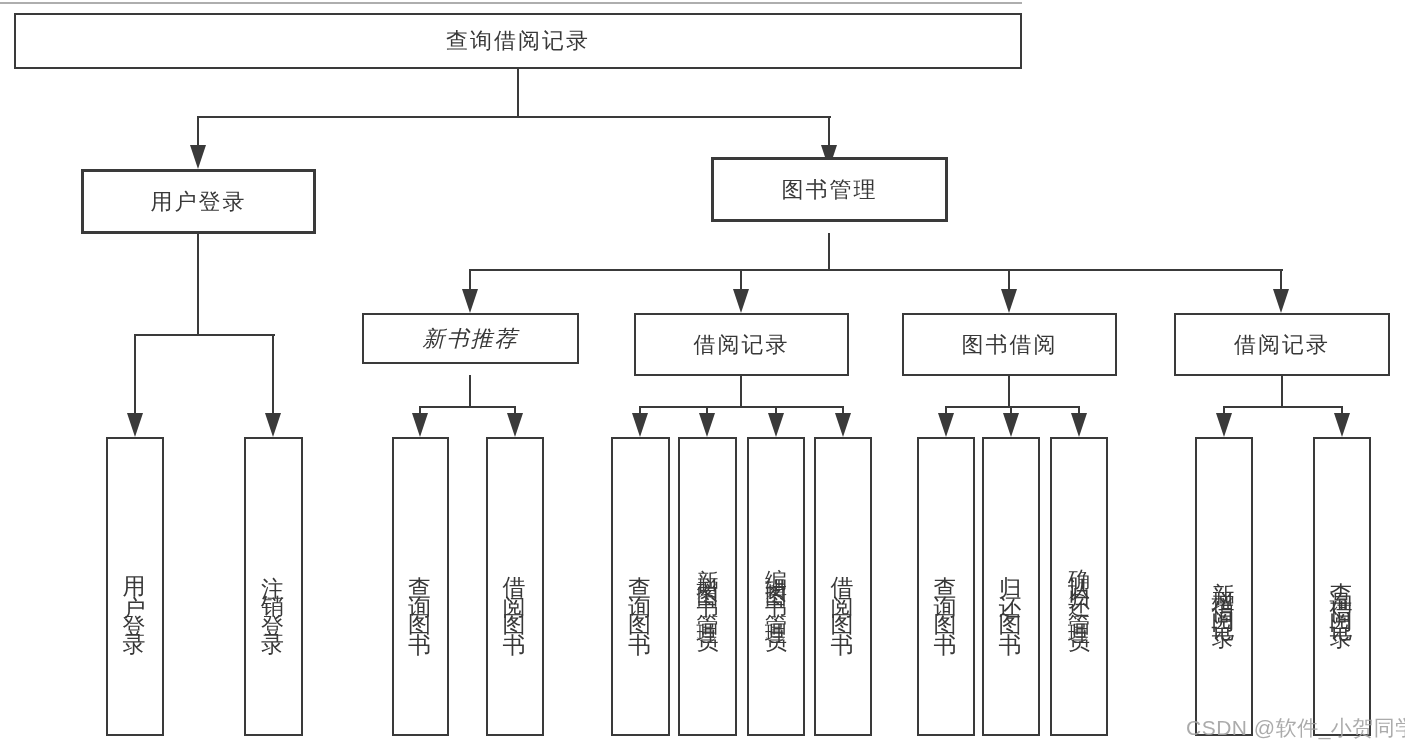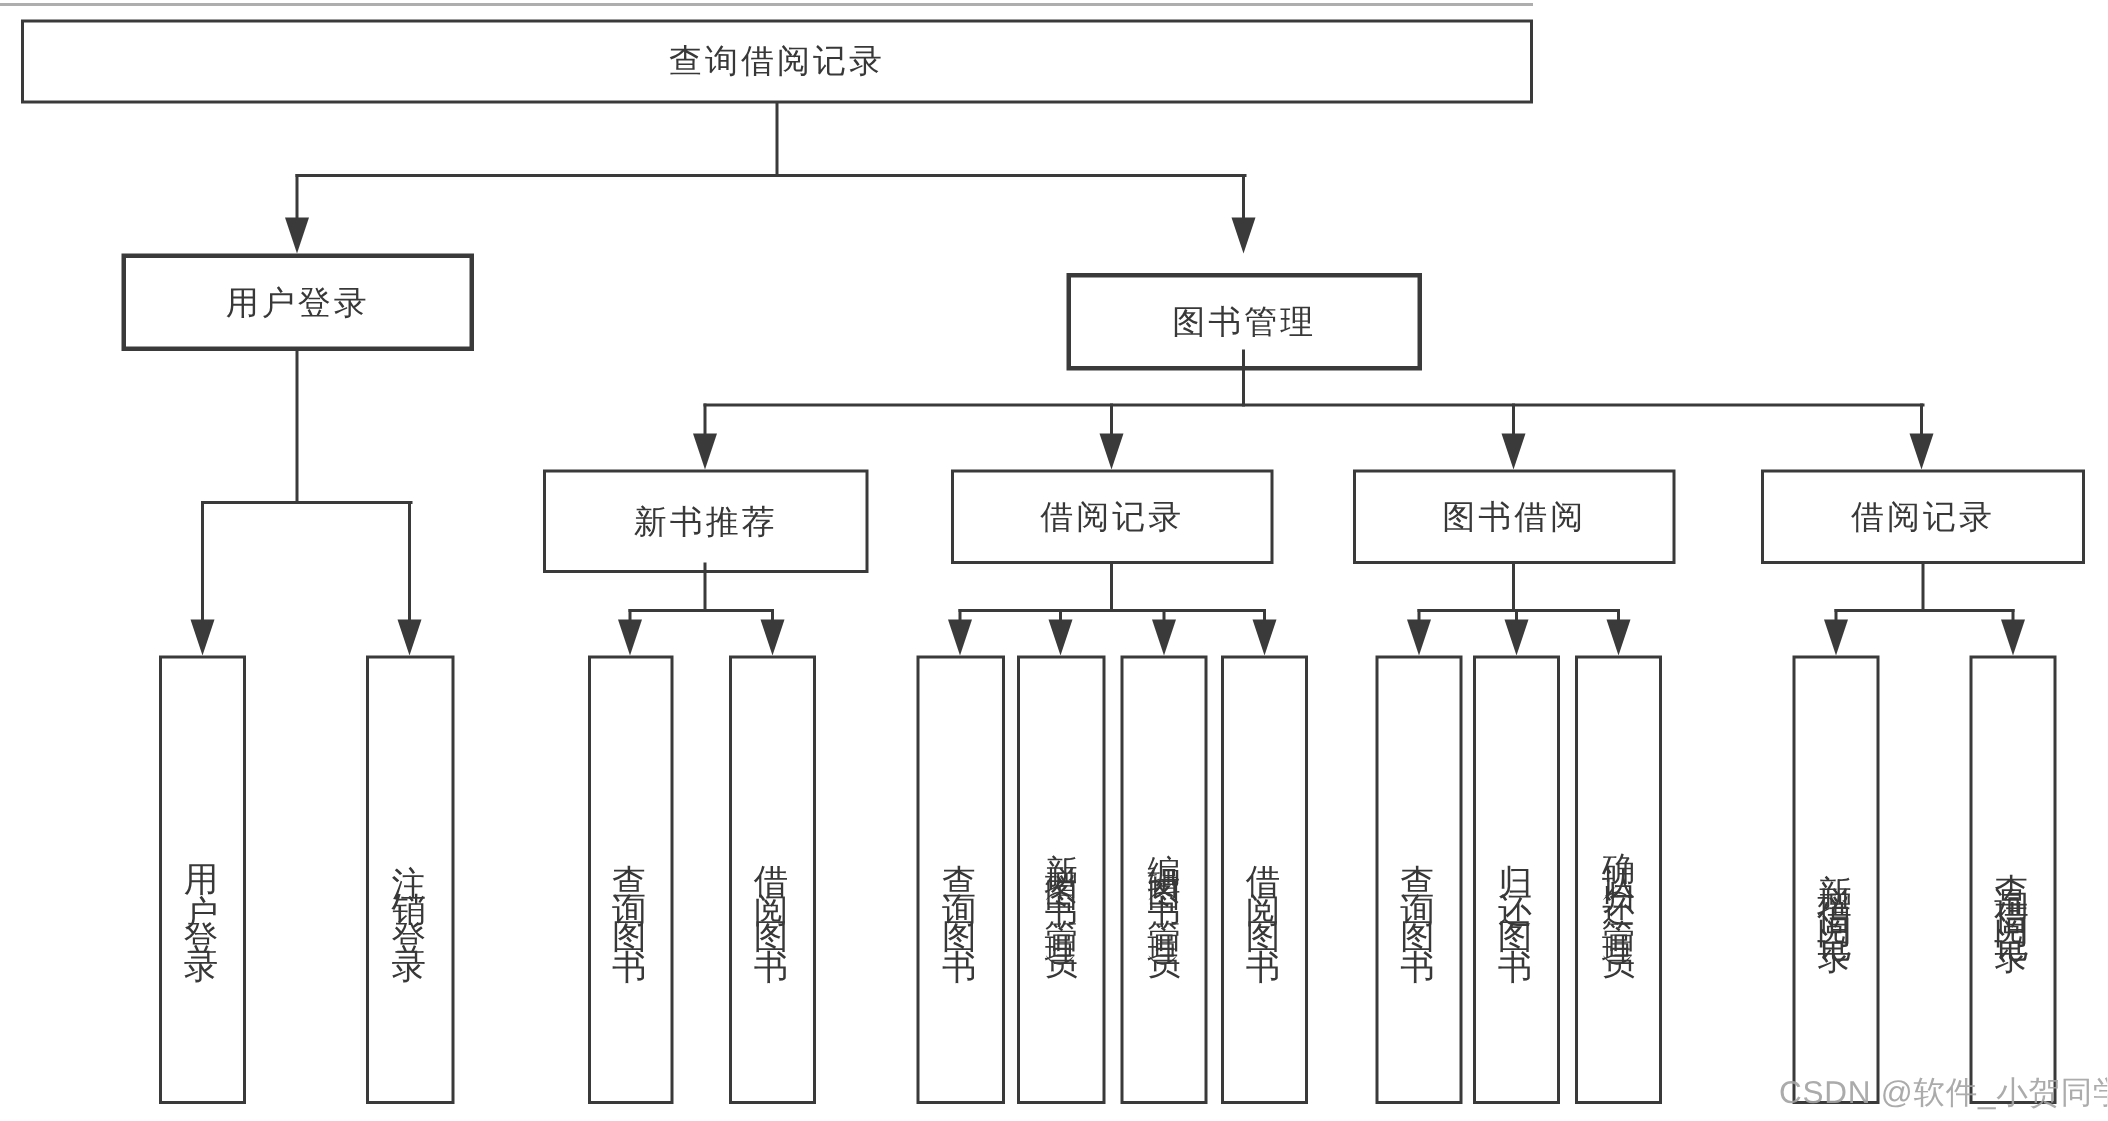--- a/index.html
+++ b/index.html
@@ -55,21 +55,21 @@
   <div class="vline" style="left:517px;top:68px;height:50px;"></div>
   <div class="hline" style="left:197px;top:116px;width:634px;"></div>
   <div class="vline" style="left:197px;top:116px;height:33px;"></div>
   <div class="arr" style="left:190px;top:145px;"></div>
   <div class="vline" style="left:828px;top:116px;height:33px;"></div>
   <div class="arr" style="left:821px;top:145px;"></div>
 
   <div class="box lvl2" style="left:81px;top:169px;width:235px;height:65px;">
     <span>用户登录</span>
   </div>
-  <div class="box lvl2" style="left:711px;top:182px;width:237px;height:65px;">
+  <div class="box lvl2" style="left:711px;top:157px;width:237px;height:65px;">
     <span>图书管理</span>
   </div>
 
   <div class="vline" style="left:197px;top:233px;height:102px;"></div>
   <div class="hline" style="left:134px;top:334px;width:141px;"></div>
   <div class="vline" style="left:134px;top:334px;height:81px;"></div>
   <div class="arr" style="left:127px;top:413px;"></div>
   <div class="vline" style="left:272px;top:334px;height:81px;"></div>
   <div class="arr" style="left:265px;top:413px;"></div>
 
@@ -77,21 +77,21 @@
   <div class="hline" style="left:469px;top:269px;width:814px;"></div>
   <div class="vline" style="left:469px;top:269px;height:23px;"></div>
   <div class="arr" style="left:462px;top:289px;"></div>
   <div class="vline" style="left:740px;top:269px;height:23px;"></div>
   <div class="arr" style="left:733px;top:289px;"></div>
   <div class="vline" style="left:1008px;top:269px;height:23px;"></div>
   <div class="arr" style="left:1001px;top:289px;"></div>
   <div class="vline" style="left:1280px;top:269px;height:23px;"></div>
   <div class="arr" style="left:1273px;top:289px;"></div>
 
-  <div class="box" style="left:362px;top:313px;width:217px;height:69px;">
+  <div class="box" style="left:362px;top:313px;width:217px;height:51px;font-style:italic;">
     <span>新书推荐</span>
   </div>
   <div class="box" style="left:634px;top:313px;width:215px;height:63px;">
     <span>借阅记录</span>
   </div>
   <div class="box" style="left:902px;top:313px;width:215px;height:63px;">
     <span>图书借阅</span>
   </div>
   <div class="box" style="left:1174px;top:313px;width:216px;height:63px;">
     <span>借阅记录</span>

